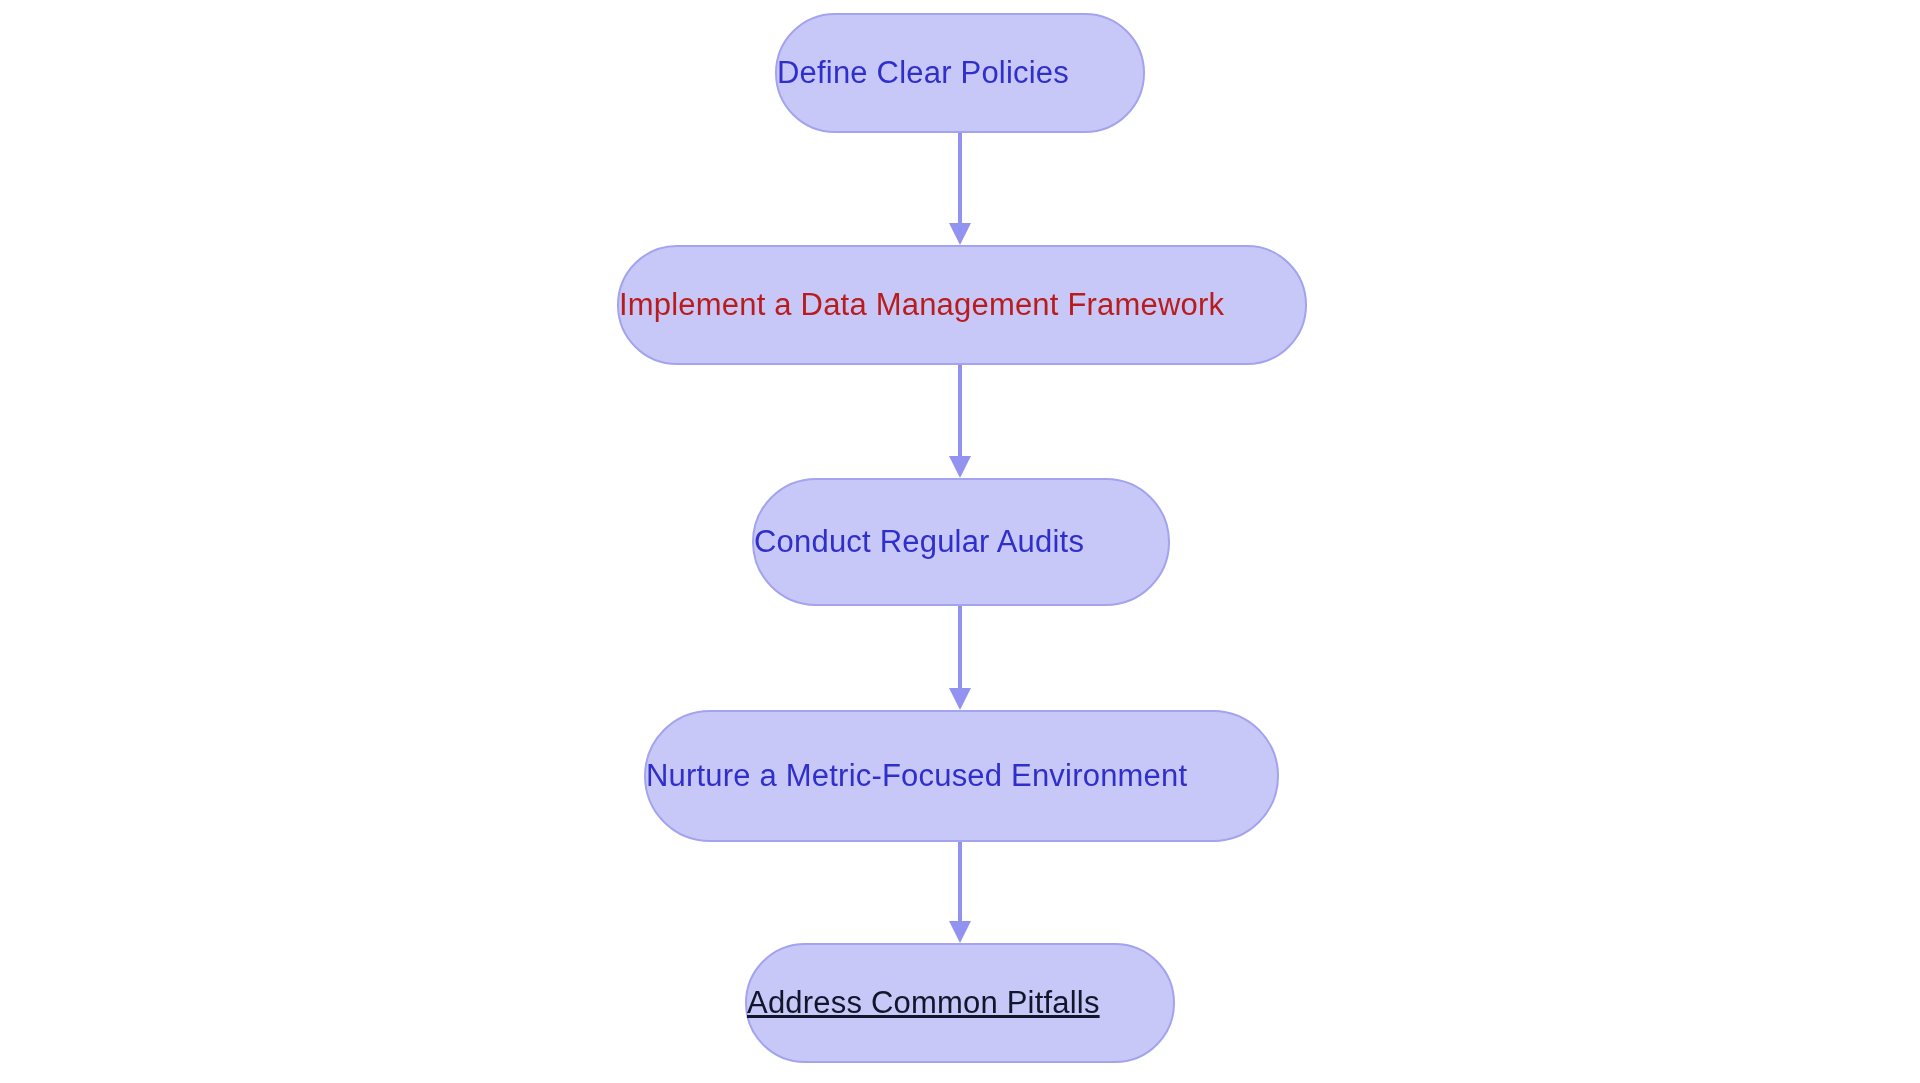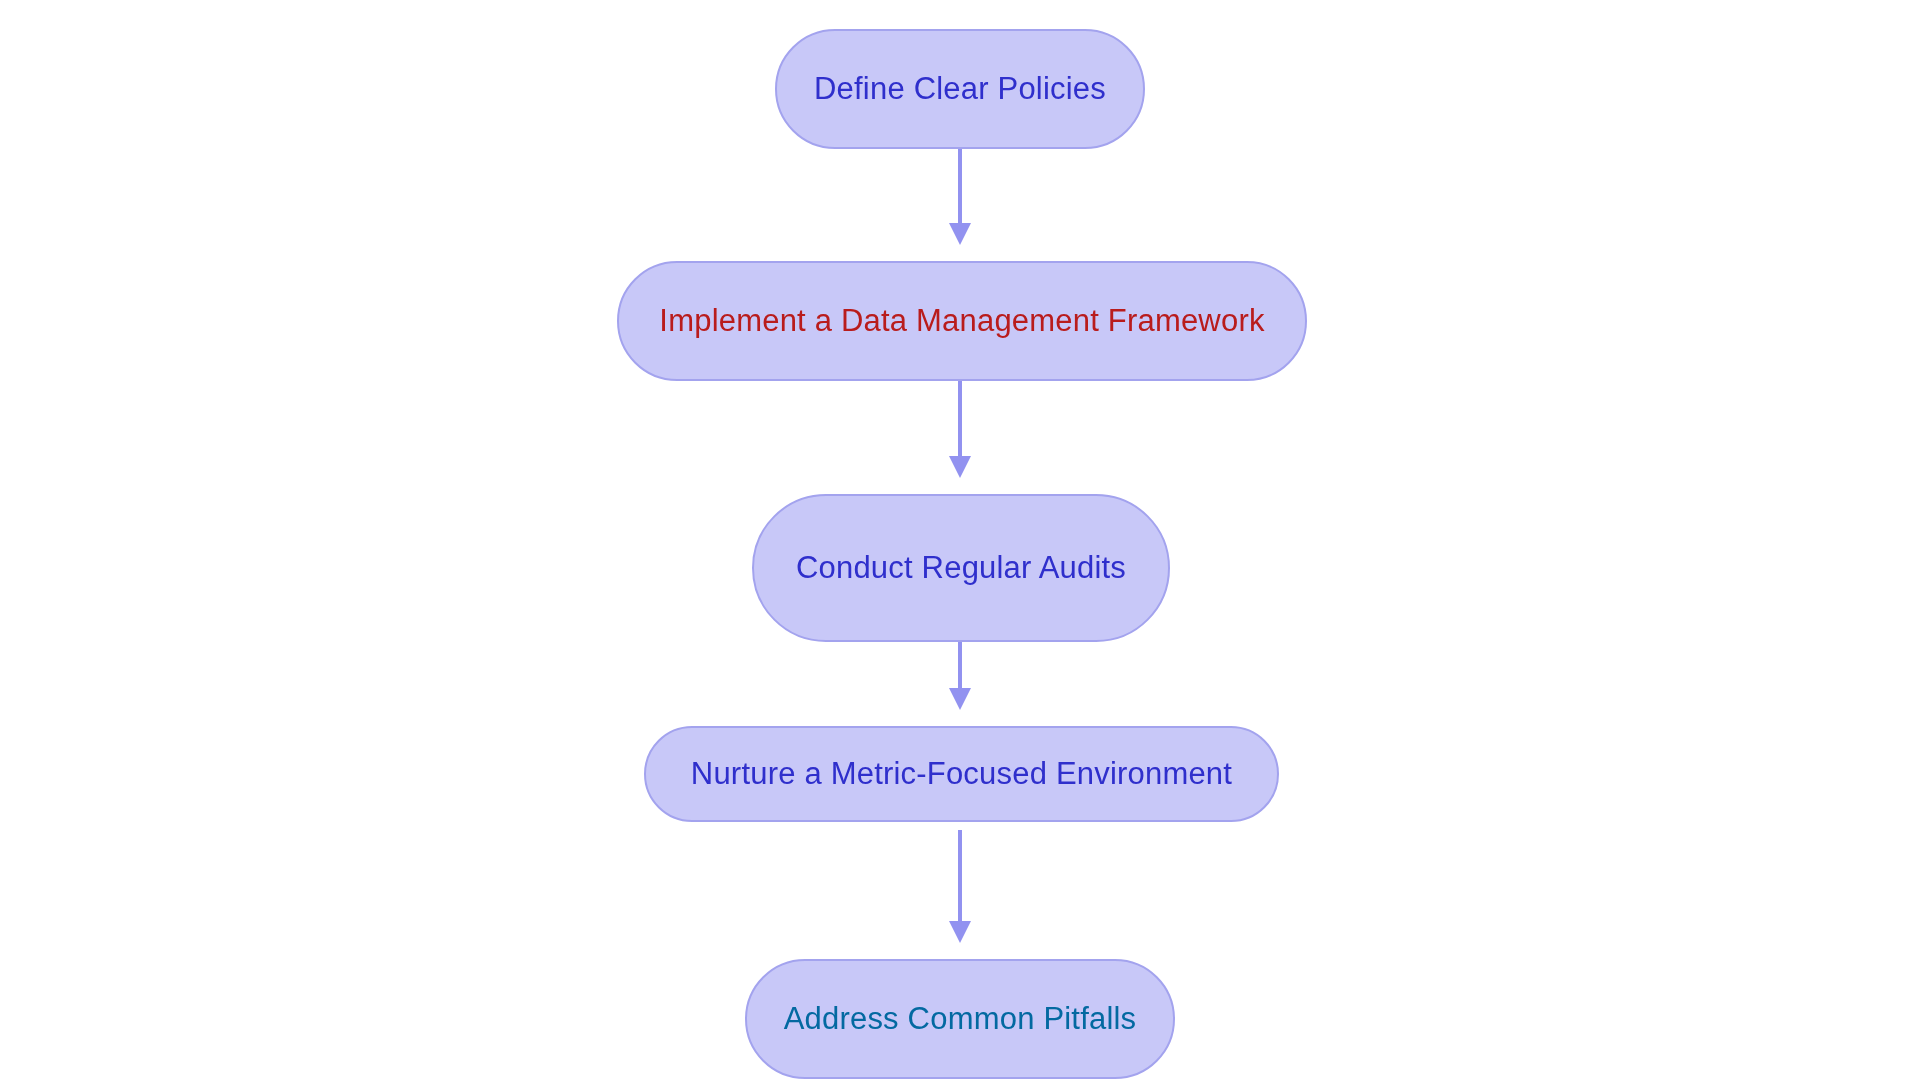--- a/index.html
+++ b/index.html
@@ -23,29 +23,28 @@
   }
 
   .flow-node {
     position: absolute;
     box-sizing: border-box;
     background: #c8c8f8;
     border: 2px solid #a3a3ee;
     border-radius: 999px;
     display: flex;
     align-items: center;
-    justify-content: center;
+    justify-content: flex-start;
     color: #2f2fcc;
     font-family: "Liberation Sans", sans-serif;
     font-size: 31px;
     font-weight: 400;
     letter-spacing: 0.2px;
     white-space: nowrap;
     user-select: none;
-    margin-top: 16px;
   }
 
   .flow-connector {
     position: absolute;
     width: 120px;
     pointer-events: none;
   }
   .flow-connector svg {
     display: block;
     width: 100%;
@@ -87,25 +86,25 @@
   </div>
 
   <div class="flow-node" style="left: 775px; top: 13px; width: 370px; height: 120px; background: rgb(200, 200, 248); border-color: rgb(163, 163, 238); color: rgb(47, 47, 204);">
     <span>Define Clear Policies</span>
   </div>
 
   <div class="flow-node" style="left: 617px; top: 245px; width: 690px; height: 120px; background: rgb(200, 200, 248); border-color: rgb(163, 163, 238); color: #b91c1c;">
     <span>Implement a Data Management Framework</span>
   </div>
 
-  <div class="flow-node" style="left: 752px; top: 478px; width: 418px; height: 148px; background: rgb(200, 200, 248); border-color: rgb(163, 163, 238); color: rgb(47, 47, 204);">
+  <div class="flow-node" style="left: 752px; top: 478px; width: 418px; height: 128px; background: rgb(200, 200, 248); border-color: rgb(163, 163, 238); color: rgb(47, 47, 204);">
     <span>Conduct Regular Audits</span>
   </div>
 
-  <div class="flow-node" style="left: 644px; top: 710px; width: 635px; height: 96px; background: rgb(200, 200, 248); border-color: rgb(163, 163, 238); color: rgb(47, 47, 204);">
+  <div class="flow-node" style="left: 644px; top: 710px; width: 635px; height: 132px; background: rgb(200, 200, 248); border-color: rgb(163, 163, 238); color: rgb(47, 47, 204);">
     <span>Nurture a Metric-Focused Environment</span>
   </div>
 
-  <div class="flow-node" style="left: 745px; top: 943px; width: 430px; height: 120px; background: rgb(200, 200, 248); border-color: rgb(163, 163, 238); color: #0369a1;">
+  <div class="flow-node" style="left: 745px; top: 943px; width: 430px; height: 120px; background: rgb(200, 200, 248); border-color: rgb(163, 163, 238); color: #0f172a; text-decoration: underline;">
     <span>Address Common Pitfalls</span>
   </div>
 
 </div>
 
 </body></html>

